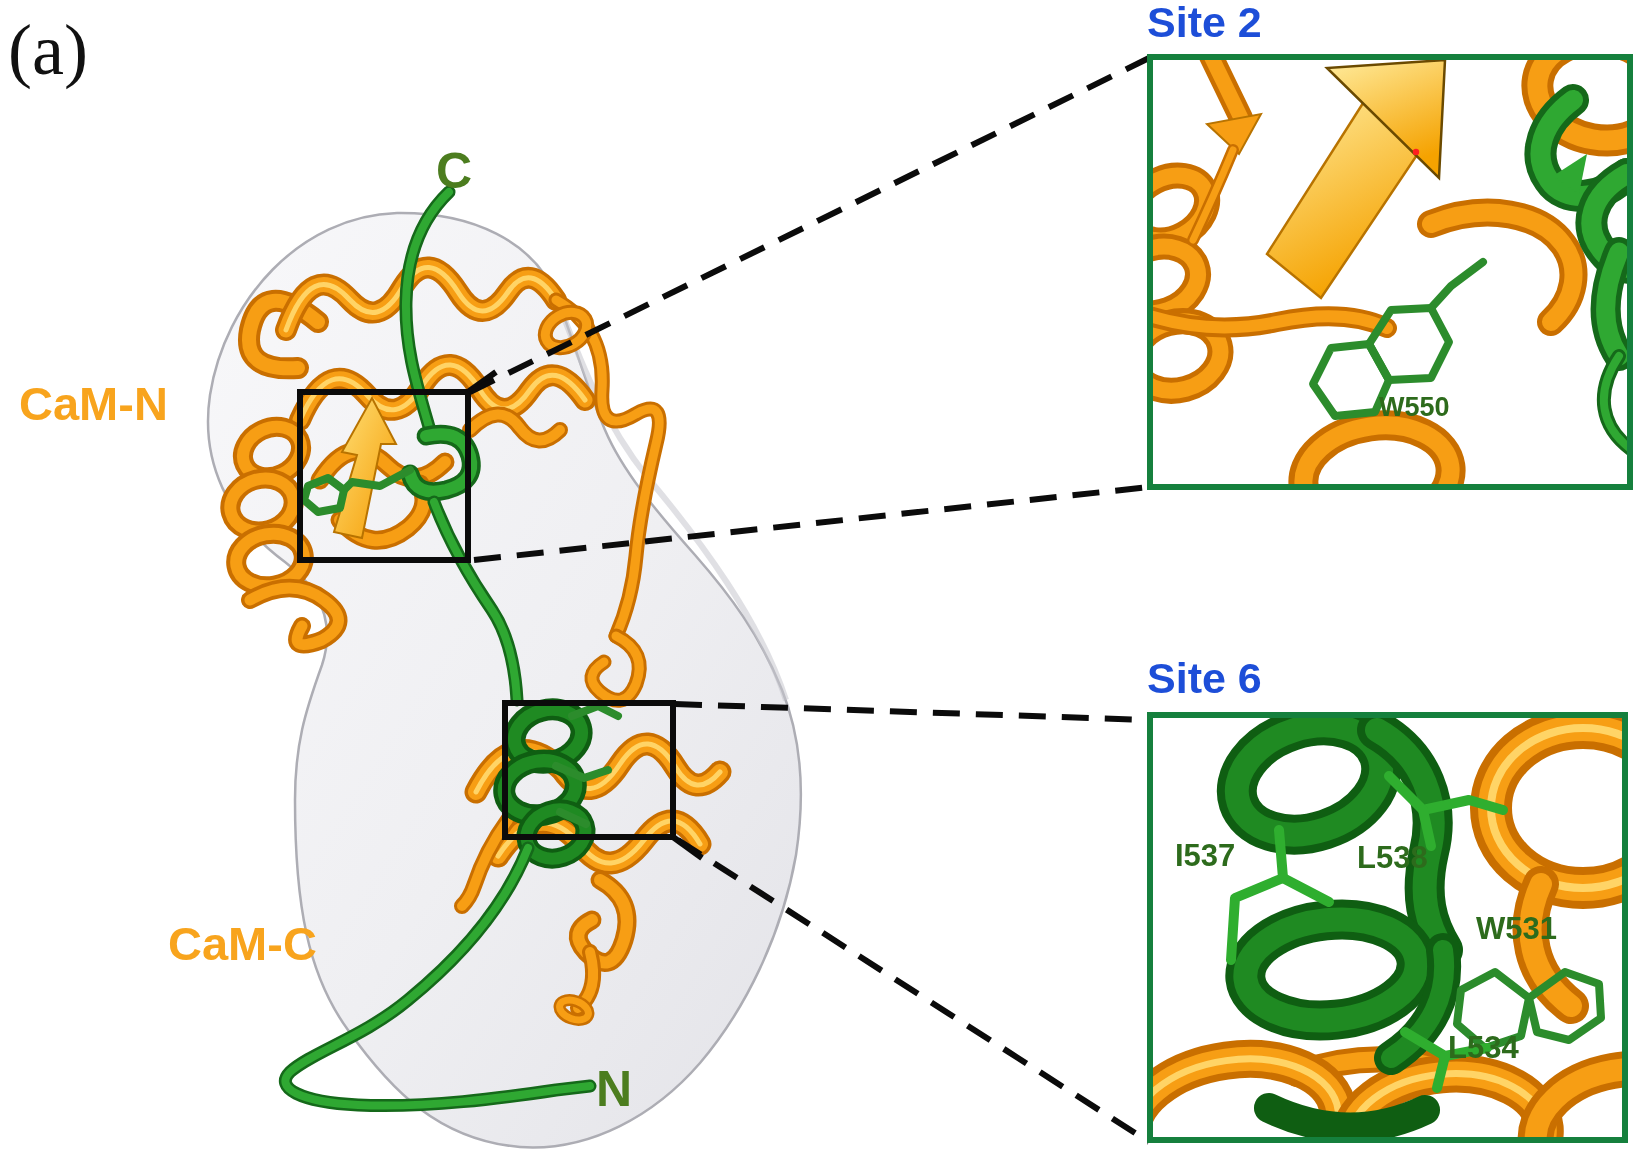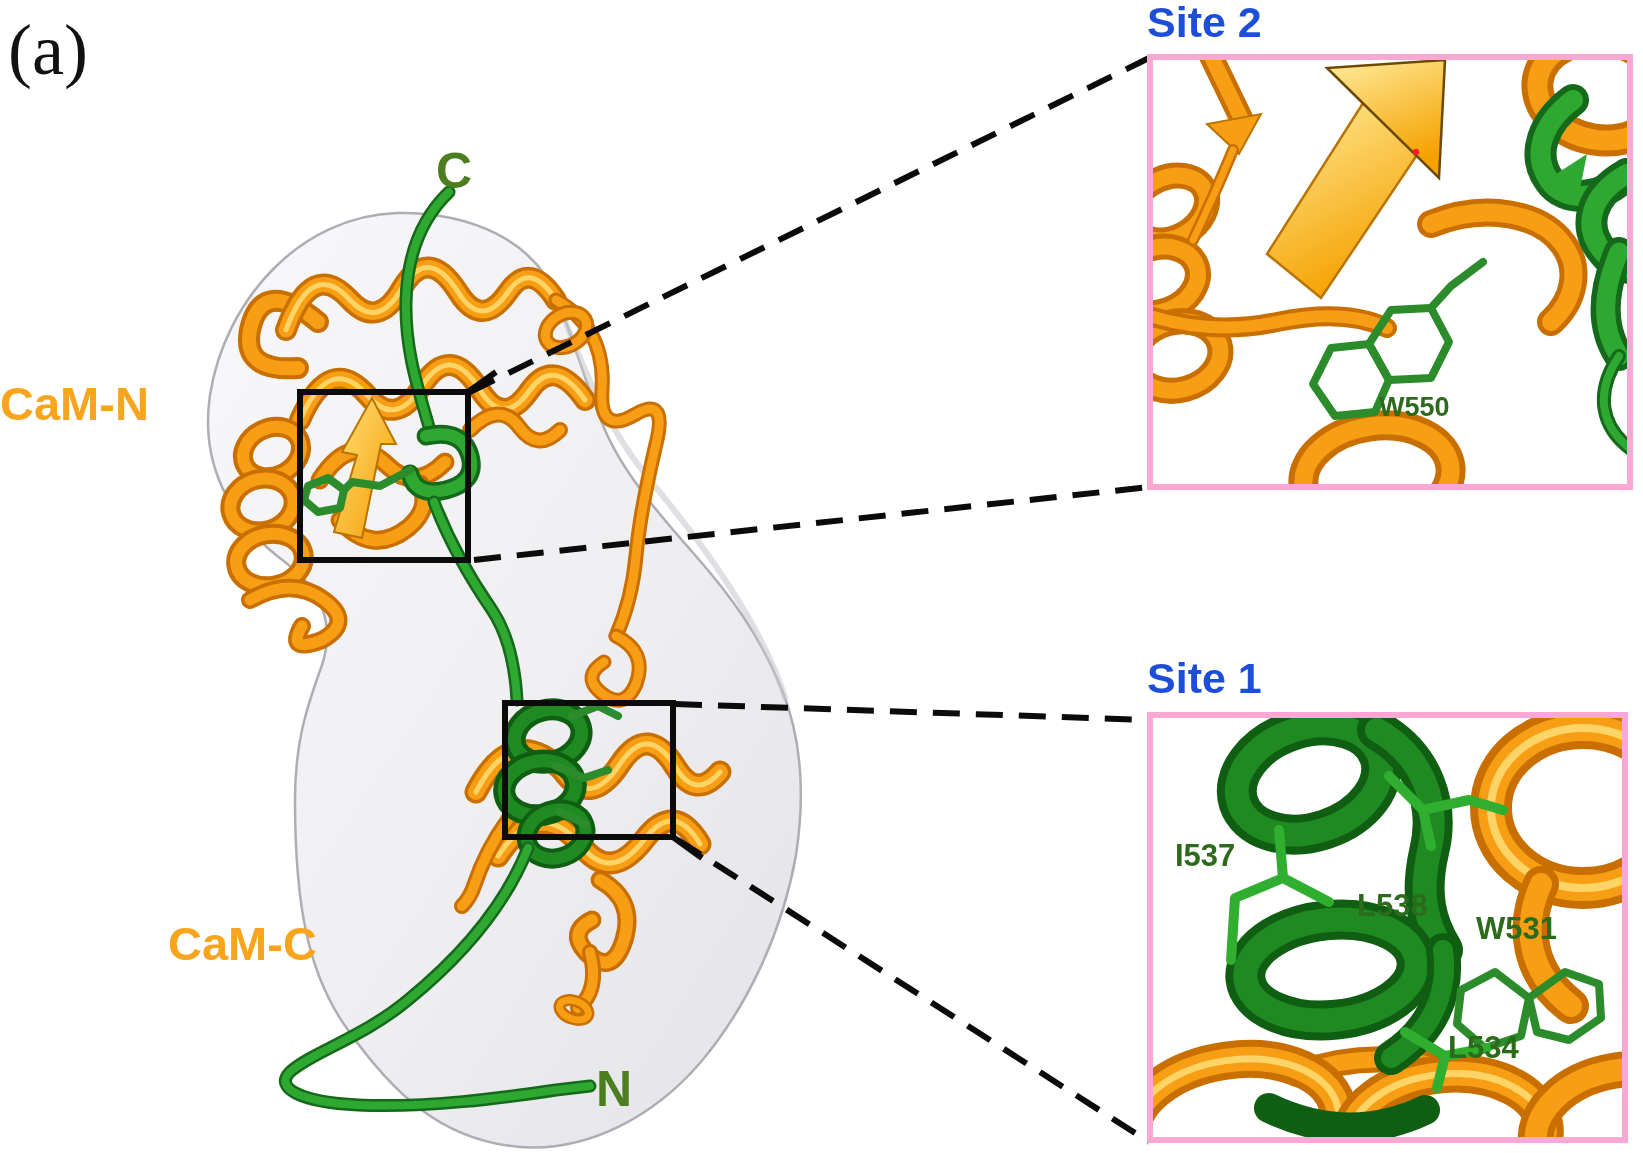--- a/index.html
+++ b/index.html
@@ -3,21 +3,21 @@
 <meta charset="utf-8">
 <style>
   html,body{margin:0;padding:0;background:#ffffff;}
   .figure{position:relative;width:1643px;height:1153px;background:#ffffff;overflow:hidden;
           font-family:"Liberation Sans", sans-serif;}
   .panel-label{position:absolute;left:8px;top:14px;font-family:"Liberation Serif", serif;
                font-size:72px;color:#111;line-height:1;}
   .struct-label{position:absolute;font-weight:bold;line-height:1;white-space:nowrap;}
   .lbl-orange{color:#F8A41D;font-size:47px;}
   .lbl-green{color:#4C7D1F;font-size:50px;}
-  .inset{position:absolute;background:#ffffff;border:6px solid #f9a8d4;box-sizing:border-box;}
+  .inset{position:absolute;background:#ffffff;border:6px solid #15803d;box-sizing:border-box;}
   .inset svg{position:absolute;left:0;top:0;}
   .inset-title{position:absolute;font-weight:bold;font-size:43px;color:#1d4ed8;line-height:1.05;}
   .residue-label{position:absolute;font-weight:bold;color:#2D6B1C;line-height:1;white-space:nowrap;}
   .res27{font-size:27px;}
   .res31{font-size:31px;}
   svg{display:block;}
   
   .od{stroke:#C96F00;fill:none;stroke-linecap:round;stroke-linejoin:round;}
   .om{stroke:#F79E14;fill:none;stroke-linecap:round;stroke-linejoin:round;}
   .oh{stroke:#FFD466;fill:none;stroke-linecap:round;stroke-linejoin:round;}
@@ -155,21 +155,21 @@
     <path class="callout" d="M673 837 L702 858"></path>
 
     <g>
       <path class="dashed" d="M470 392 L1149 58"></path>
       <path class="dashed" d="M474 560 L1149 487"></path>
       <path class="dashed" d="M675 704 L1149 720"></path>
       <path class="dashed" d="M678 840 L1149 1142"></path>
     </g>
   </svg>
 
-  <div class="struct-label lbl-orange" style="left:0;top:380px;">CaM-N</div>
+  <div class="struct-label lbl-orange" style="left:19px;top:380px;">CaM-N</div>
   <div class="struct-label lbl-orange" style="left:168px;top:920px;">CaM-C</div>
   <div class="struct-label lbl-green" style="left:436px;top:146px;">C</div>
   <div class="struct-label lbl-green" style="left:596px;top:1064px;">N</div>
 
   <div class="inset-title" style="left:1147px;top:0px;">Site 2</div>
   <div class="inset" style="left:1147px;top:54px;width:486px;height:436px;">
     <svg width="474" height="424" viewBox="0 0 474 424">
       <defs>
         <linearGradient id="gArrowBig" x1="0" y1="0" x2="0.4" y2="1">
           <stop offset="0" stop-color="#FFEC9E"></stop>
@@ -224,21 +224,21 @@
       <g>
         <path class="stick2" d="M330 202 L298 226 L278 248"></path>
         <polygon class="stick2" points="278,248 238,250 216,284 236,320 278,318 296,282"></polygon>
         <polygon class="stick2" points="216,284 178,288 160,324 182,356 222,352 236,320"></polygon>
       </g>
       <circle cx="263" cy="92" r="3.2" fill="#FF1F1F"></circle>
     </svg>
     <div class="residue-label res27" style="left:226px;top:334px;">W550</div>
   </div>
 
-  <div class="inset-title" style="left:1147px;top:656px;">Site 1</div>
+  <div class="inset-title" style="left:1147px;top:656px;">Site 6</div>
   <div class="inset" style="left:1147px;top:712px;width:481px;height:431px;">
     <svg width="469" height="419" viewBox="0 0 469 419">
 
       <g>
         <path d="M144 356 Q234 324 326 362" class="od" stroke-width="26"></path>
         <path d="M144 356 Q234 324 326 362" class="om" stroke-width="16"></path>
         <ellipse cx="82" cy="406" rx="104" ry="64" transform="rotate(-8 82 406)" class="od" stroke-width="38"></ellipse>
         <ellipse cx="82" cy="406" rx="104" ry="64" transform="rotate(-8 82 406)" class="om" stroke-width="24"></ellipse>
         <ellipse cx="82" cy="406" rx="104" ry="64" transform="rotate(-8 82 406)" class="oh" stroke-width="7"></ellipse>
         <ellipse cx="294" cy="418" rx="98" ry="62" transform="rotate(-5 294 418)" class="od" stroke-width="38"></ellipse>
@@ -279,18 +279,18 @@
       <g>
         <polygon class="stick2" stroke-width="9" points="342,254 308,272 304,306 332,330 368,318 376,280"></polygon>
         <polygon class="stick2" stroke-width="9" points="376,280 412,254 446,266 448,300 416,322 384,314"></polygon>
       </g>
       <g>
         <path class="stick" d="M252 314 L292 338 L334 330"></path>
         <path class="stick" d="M292 338 L284 370"></path>
       </g>
     </svg>
     <div class="residue-label res31" style="left:22px;top:122px;">I537</div>
-    <div class="residue-label res31" style="left:204px;top:124px;margin-top:48px;">L538</div>
+    <div class="residue-label res31" style="left:204px;top:124px;">L538</div>
     <div class="residue-label res31" style="left:323px;top:195px;text-align:center;">W531</div>
     <div class="residue-label res31" style="left:295px;top:314px;">L534</div>
   </div>
 
 </div>
 
 </body></html>

